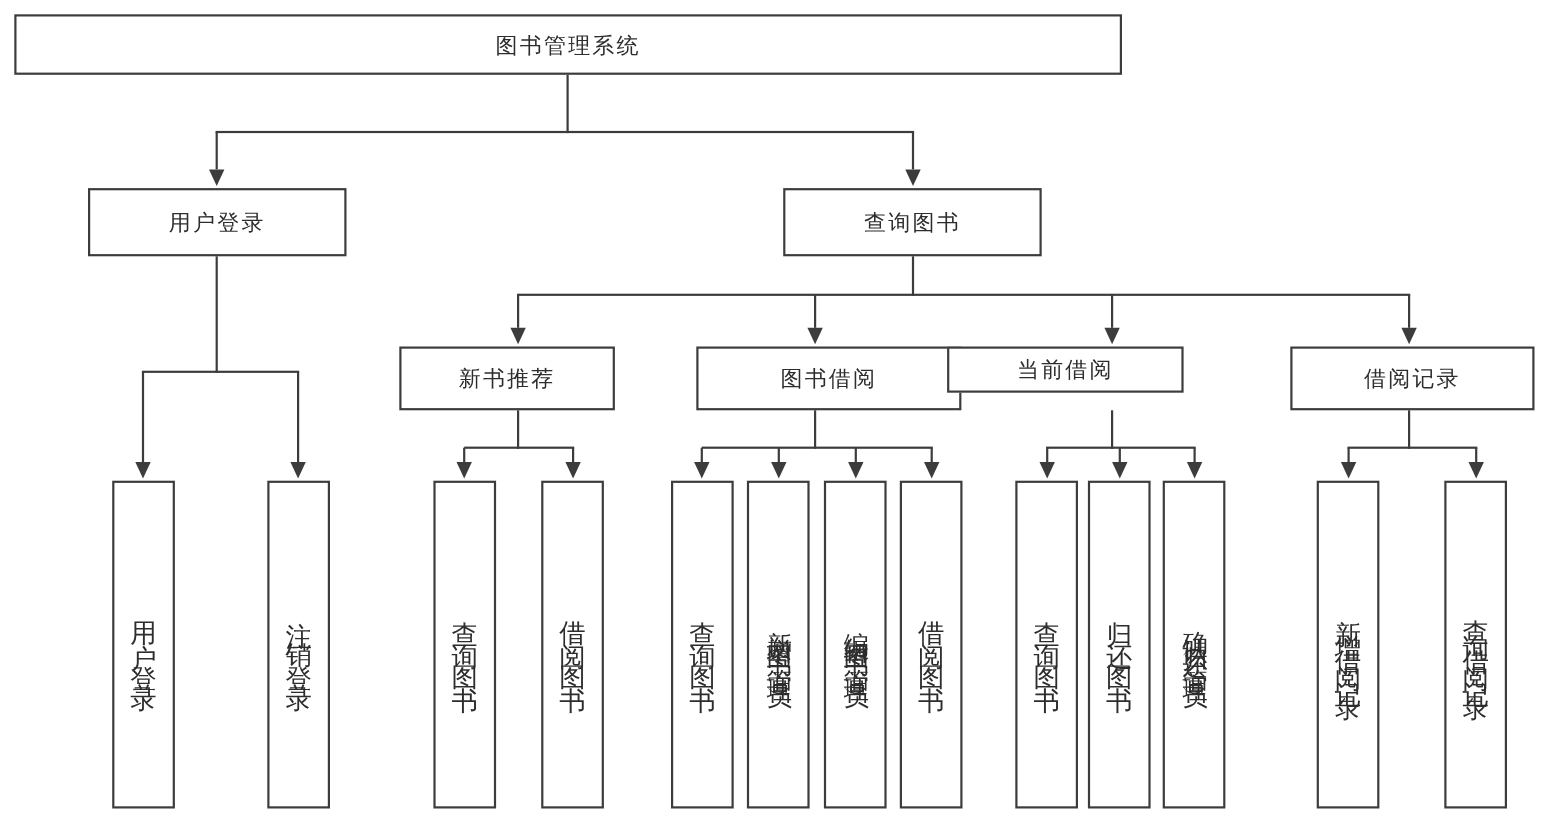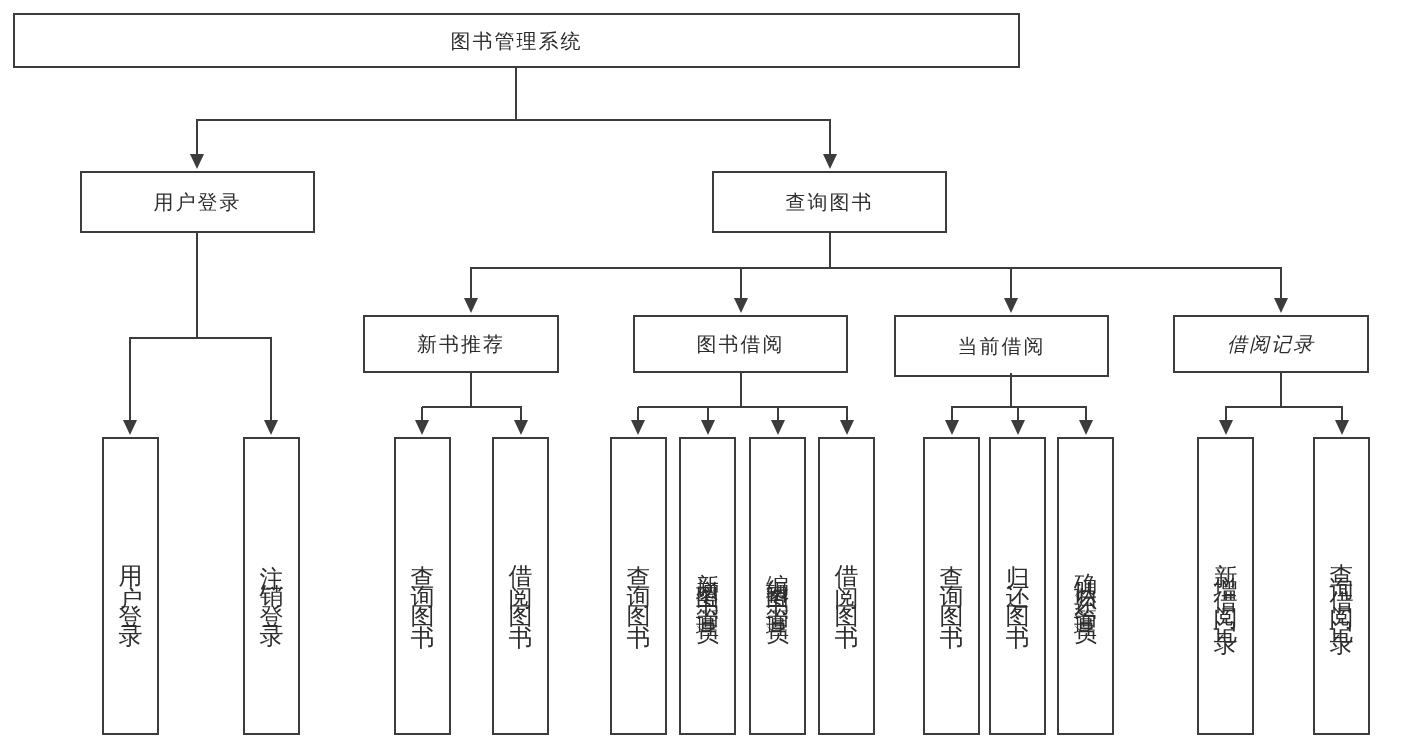--- a/index.html
+++ b/index.html
@@ -27,23 +27,23 @@
     border-left:7px solid transparent;border-right:7px solid transparent;
     border-top:15px solid #3c3c3c;
   }
   
   #b-root{left:13px;top:13px;width:1007px;height:55px;}
   
   #b-l2-0{left:80px;top:171px;width:235px;height:62px;}
   #b-l2-1{left:712px;top:171px;width:235px;height:62px;}
   
   #b-l3-0{left:363px;top:315px;width:196px;height:58px;}
-  #b-l3-1{left:633px;top:315px;width:215px;height:58px;}
-  #b-l3-2{left:894px;top:315px;width:215px;height:62px;}
-  #b-l3-3{left:1173px;top:315px;width:196px;height:58px;font-style:italic;}
+  #b-l3-1{left:633px;top:315px;width:241px;height:58px;}
+  #b-l3-2{left:861px;top:315px;width:215px;height:42px;}
+  #b-l3-3{left:1173px;top:315px;width:222px;height:58px;}
   
   .leaf{top:437px;width:57px;height:298px;}
   #f-0-0{left:102px;} #f-0-1{left:243px;}
   #f-1-0{left:394px;} #f-1-1{left:492px;}
   #f-2-0{left:610px;} #f-2-1{left:679px;} #f-2-2{left:749px;} #f-2-3{left:818px;}
   #f-3-0{left:923px;} #f-3-1{left:989px;} #f-3-2{left:1057px;}
   #f-4-0{left:1197px;} #f-4-1{left:1313px;}
   
   #vr{left:515px;top:68px;height:53px;}
   #hr{left:196px;top:119px;width:635px;}

